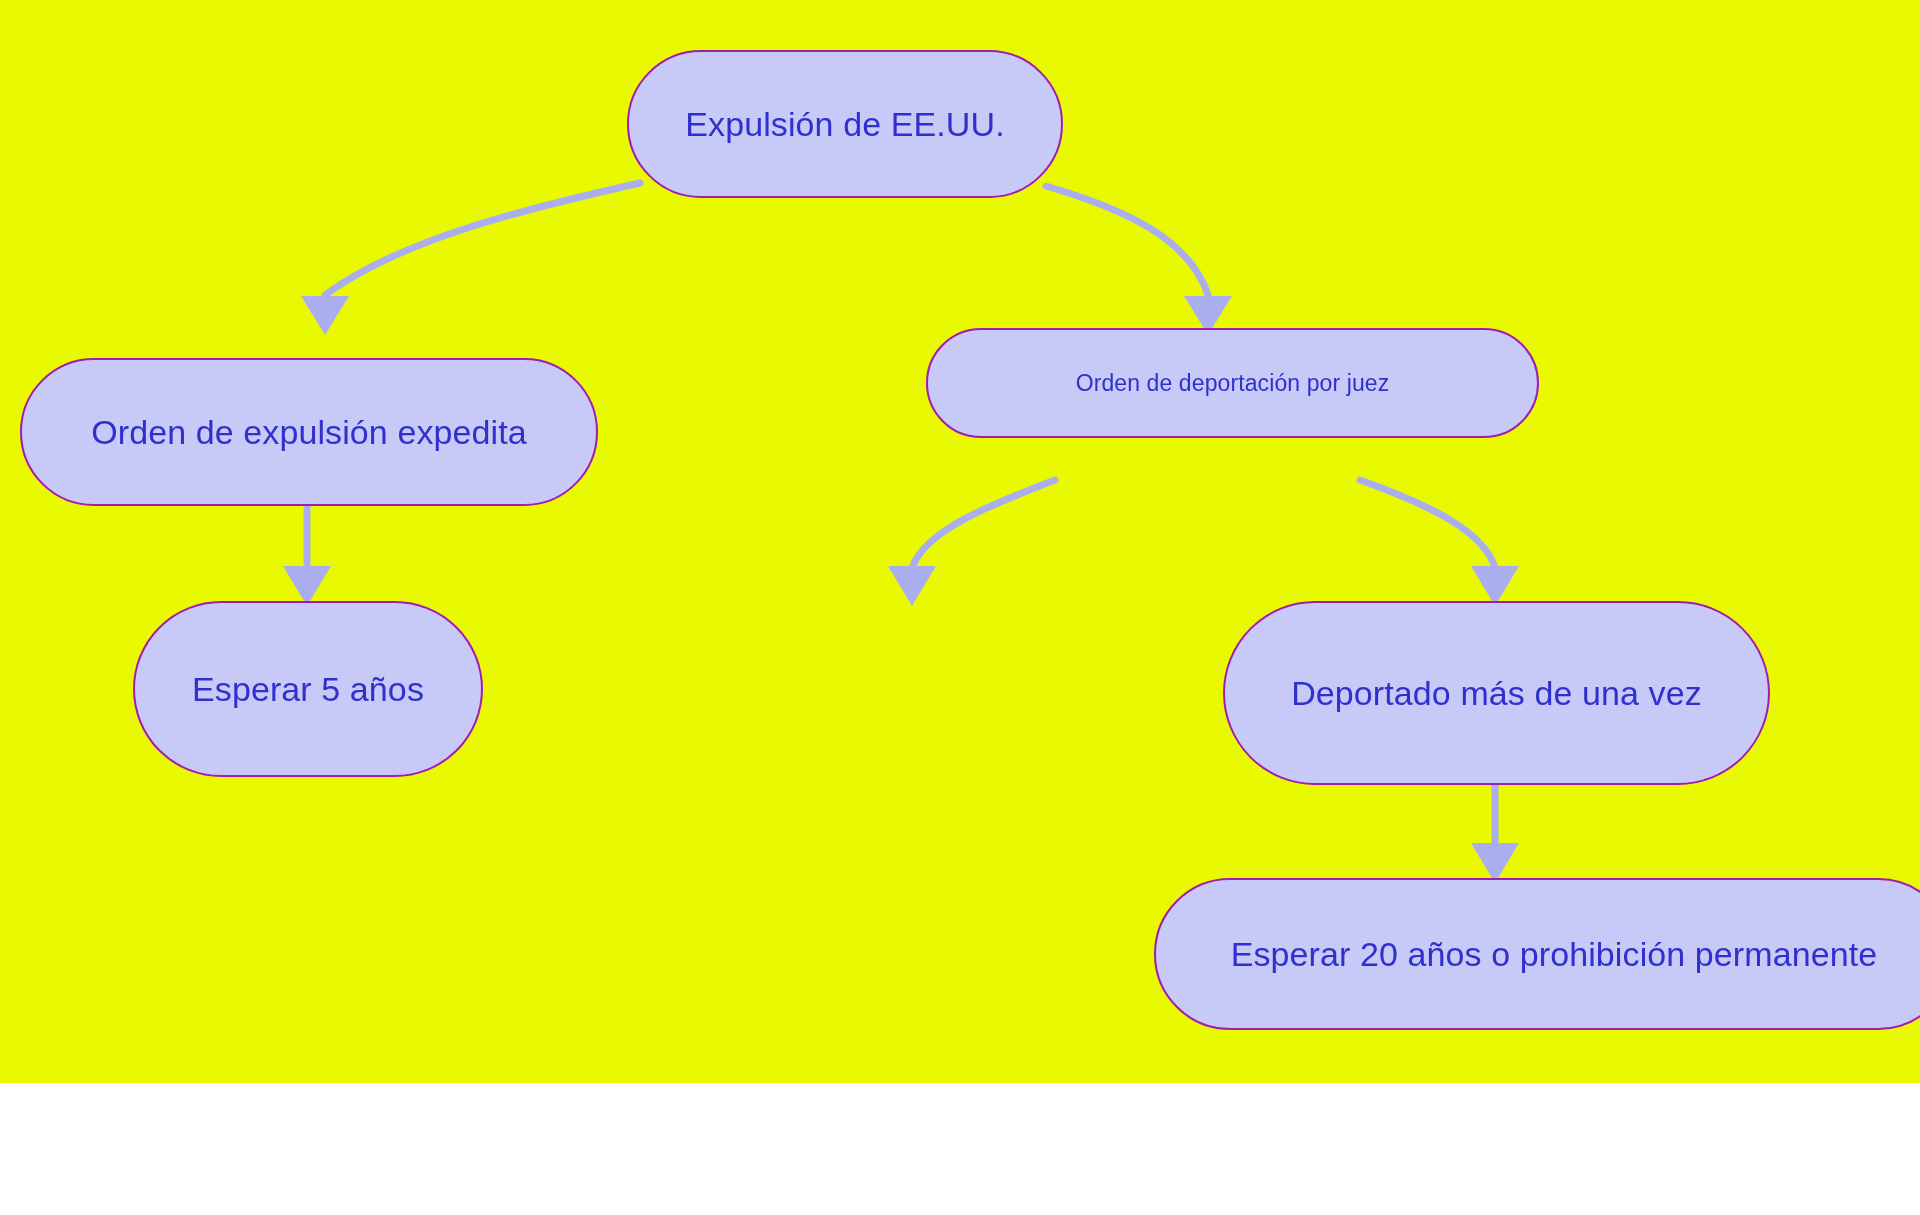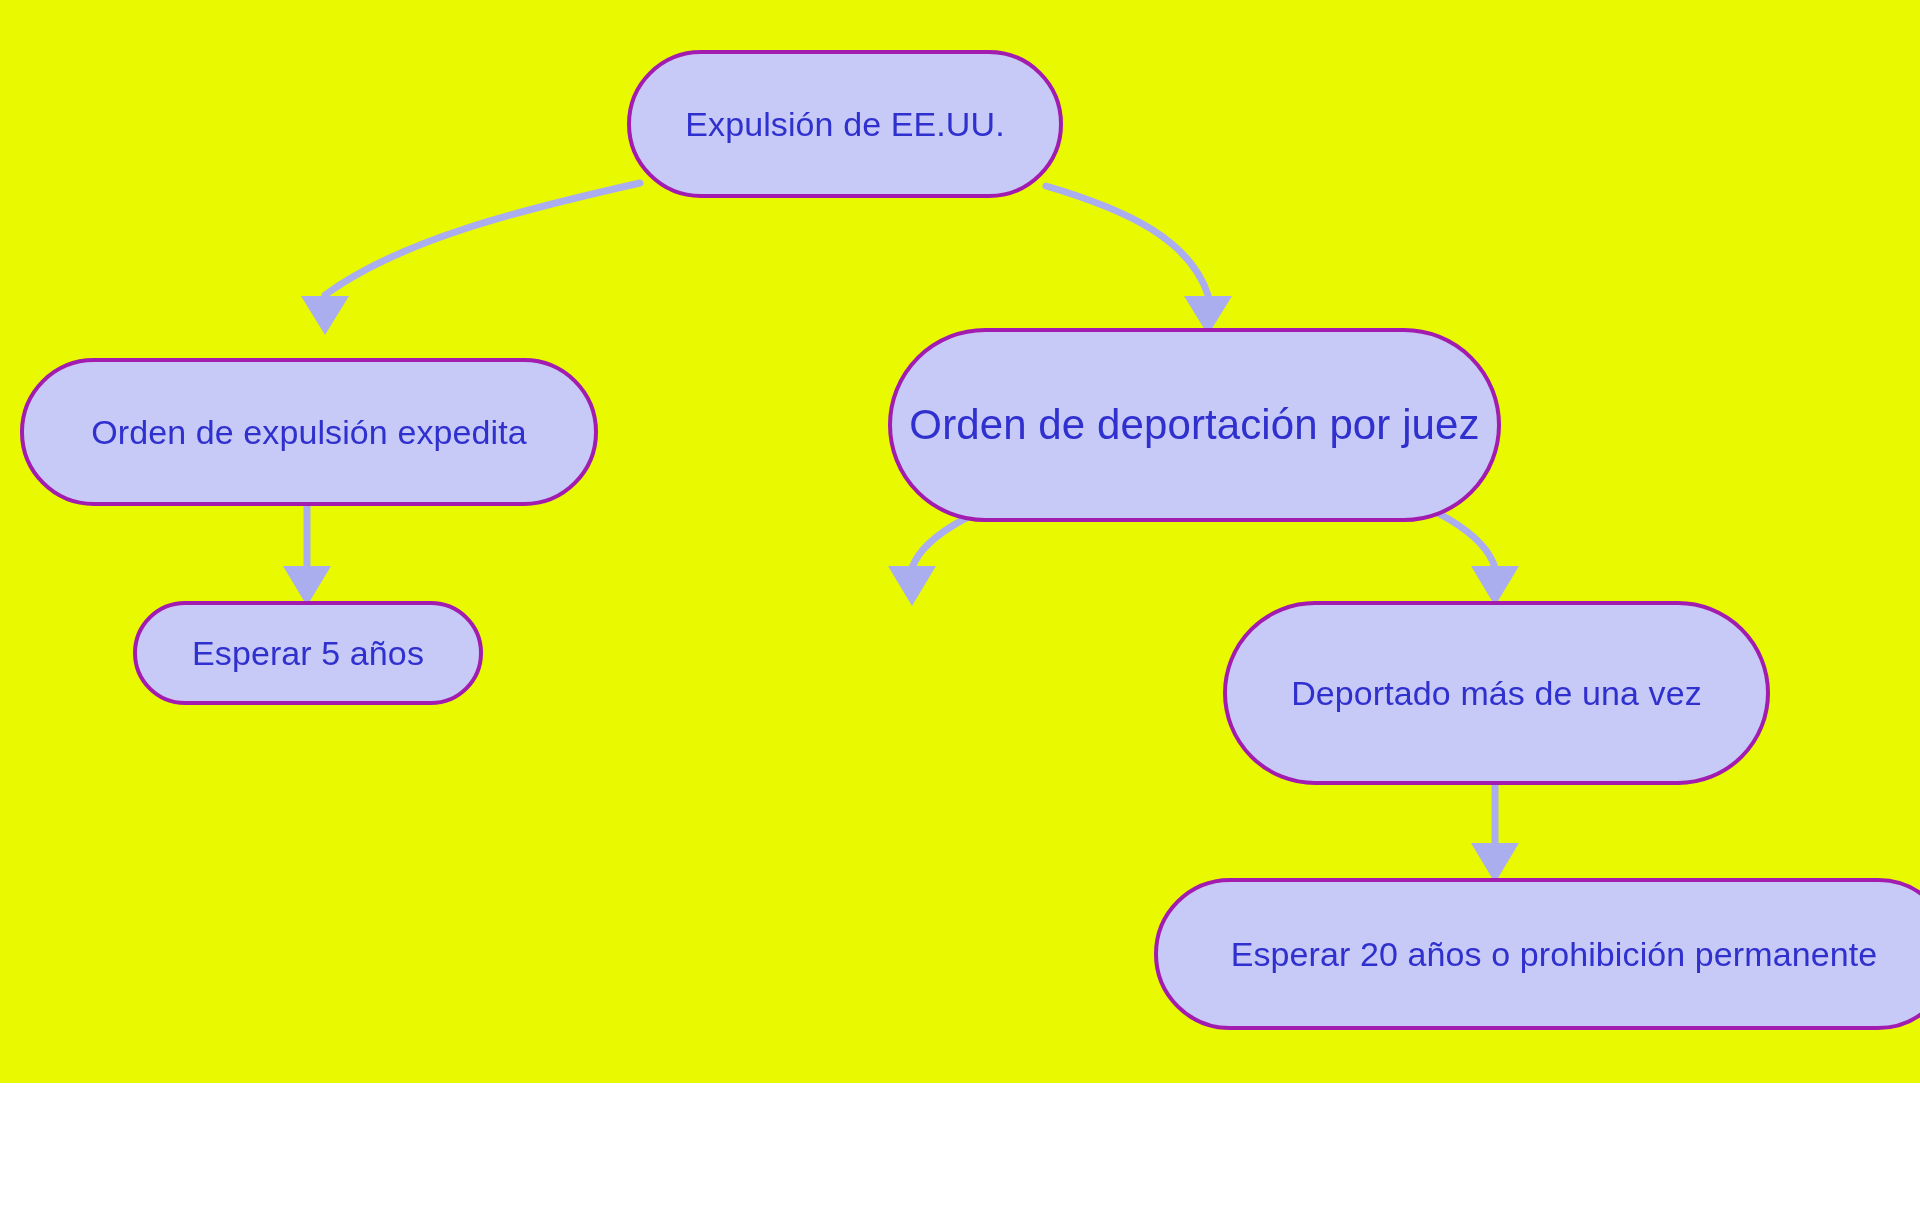--- a/index.html
+++ b/index.html
@@ -27,40 +27,40 @@
     position: absolute;
     left: 0;
     top: 0;
     width: 1920px;
     height: 1083px;
   }
   .node {
     position: absolute;
     box-sizing: border-box;
     background: #C7C9F6;
-    border: 4px solid #a21caf;
+    border: 2px solid #a21caf;
     border-radius: 999px;
     display: flex;
     align-items: center;
     justify-content: center;
     color: #2F30CD;
     font-weight: 400;
     letter-spacing: 0.1px;
     white-space: nowrap;
   }
   .node .label {
     display: block;
     line-height: 1;
     padding: 0 24px;
   }
 
   #node-root      { left: 627px;  top: 50px;  width: 436px; height: 148px; font-size: 34px; }
   #node-expedita  { left: 20px;   top: 330px; width: 578px; height: 148px; font-size: 34px; margin-top: 28px; }
-  #node-juez      { left: 888px;  top: 328px; width: 613px; height: 194px; font-size: 42px; }
-  #node-wait5     { left: 133px;  top: 601px; width: 350px; height: 104px; font-size: 34px; }
+  #node-juez      { left: 926px;  top: 328px; width: 613px; height: 110px; font-size: 23px; }
+  #node-wait5     { left: 133px;  top: 601px; width: 350px; height: 176px; font-size: 34px; }
   #node-wait10    { left: 727px;  top: 601px; width: 370px; height: 148px; font-size: 34px; }
   #node-multiple  { left: 1223px; top: 601px; width: 547px; height: 184px; font-size: 34px; }
   #node-wait20    { left: 1154px; top: 878px; width: 800px; height: 152px; font-size: 34px; justify-content: center; }
 
   #footer {
     position: absolute;
     left: 0;
     top: 1083px;
     width: 1920px;
     height: 132px;

